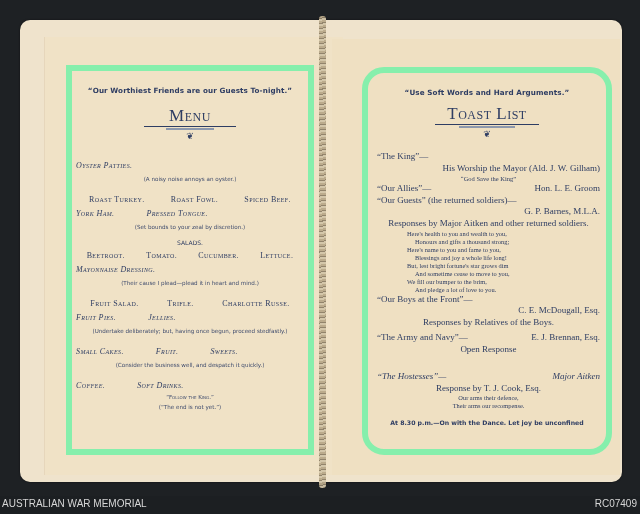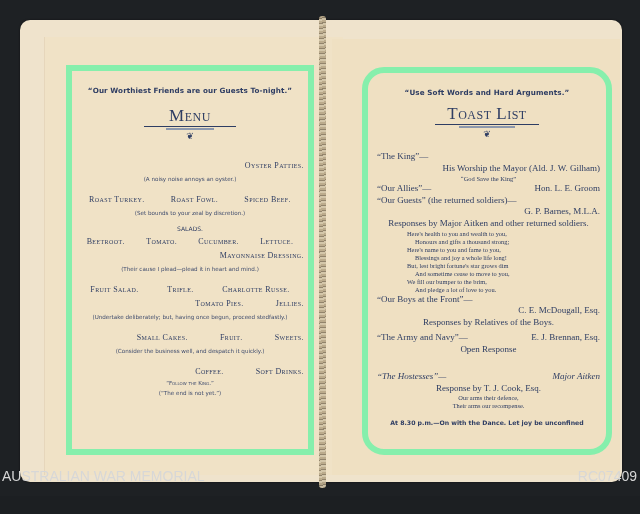--- a/index.html
+++ b/index.html
@@ -14,33 +14,33 @@
   .frame{position:absolute;border:6px solid #86efac;color:#2e3d63;}
   .frame.left{left:66px;top:65px;width:236px;height:378px;}
   .frame.right{left:362px;top:67px;width:238px;height:376px;border-radius:22px;}
   .motto{font-family:"DejaVu Sans",sans-serif;font-weight:bold;font-size:7.2px;text-align:center;margin-top:15px;letter-spacing:.1px;}
   .title{text-align:center;font-family:"Liberation Serif",serif;font-size:17px;font-variant:small-caps;letter-spacing:.5px;margin-top:12px;line-height:17px;}
   .rule{width:92px;height:1px;background:#2e3d63;margin:2px auto 0;}
   .rule2{width:48px;height:2px;background:#8d98ad;margin:1px auto 0;}
   .orn{text-align:center;font-size:9px;line-height:10px;margin-top:1px;}
   .menu{margin-top:18px;text-align:center;}
   .m-row{font-variant:small-caps;font-size:8px;letter-spacing:.4px;line-height:14px;display:flex;justify-content:space-around;padding:0 4px;}
-  .m-row.center{justify-content:flex-end;gap:32px;}
+  .m-row.center{justify-content:flex-start;gap:32px;font-style:italic;}
   .m-note{font-family:"DejaVu Sans",sans-serif;font-size:5.6px;line-height:12px;color:#3e4b6d;}
   .m-head{font-family:"DejaVu Sans",sans-serif;font-size:6px;line-height:12px;margin-top:4px;}
   .gap{height:8px;}
   .toast{padding:0 6px 0 9px;font-size:9px;line-height:11.5px;margin-top:12px;}
   .t-line{display:flex;justify-content:space-between;}
   .t-right{text-align:right;}
   .t-center{text-align:center;}
   .t-small{text-align:center;font-size:6.5px;line-height:9px;}
   .poem{font-size:6.4px;line-height:8px;margin:1px 0 0 30px;}
   .poem .ind{padding-left:8px;}
   .final{font-family:"DejaVu Sans",sans-serif;font-weight:bold;font-size:6.2px;text-align:center;margin-top:9px;}
-  .caption{position:absolute;top:468px;font-family:"Liberation Sans",sans-serif;font-size:14px;color:#d7d7d7;}
+  .caption{position:absolute;top:498px;font-family:"Liberation Sans",sans-serif;font-size:10px;color:#d7d7d7;}
   .caption.left{left:2px;}
   .caption.right{right:3px;}
 </style>
 </head>
 <body>
 
 <div class="photo">
   <div class="card">
     <div class="page left"></div>
     <div class="page right"></div>
@@ -58,41 +58,45 @@
       <div class="m-row center">
           <span>Oyster Patties.</span>
         </div>
       <div class="m-note">(A noisy noise annoys an oyster.)</div>
       <div class="gap"></div>
       <div class="m-row">
         <span>Roast Turkey.</span>
         <span>Roast Fowl.</span>
         <span>Spiced Beef.</span>
       </div>
+      <div class="m-row center">
+        <span>York Ham.</span>
+        <span>Pressed Tongue.</span>
+      </div>
       <div class="m-note">(Set bounds to your zeal by discretion.)</div>
 
       <div class="m-head">SALADS.</div>
       <div class="m-row">
         <span>Beetroot.</span>
         <span>Tomato.</span>
         <span>Cucumber.</span>
         <span>Lettuce.</span>
       </div>
       <div class="m-row center">
           <span>Mayonnaise Dressing.</span>
         </div>
       <div class="m-note">(Their cause I plead—plead it in heart and mind.)</div>
       <div class="gap"></div>
       <div class="m-row">
         <span>Fruit Salad.</span>
         <span>Trifle.</span>
         <span>Charlotte Russe.</span>
       </div>
       <div class="m-row center">
-        <span>Tomato Pies.</span>
+        <span>Fruit Pies.</span>
         <span>Jellies.</span>
       </div>
       <div class="m-note">(Undertake deliberately; but, having once begun, proceed stedfastly.)</div>
       <div class="gap"></div>
       <div class="m-row center">
         <span>Small Cakes.</span>
         <span>Fruit.</span>
         <span>Sweets.</span>
       </div>
       <div class="m-note">(Consider the business well, and despatch it quickly.)</div>

